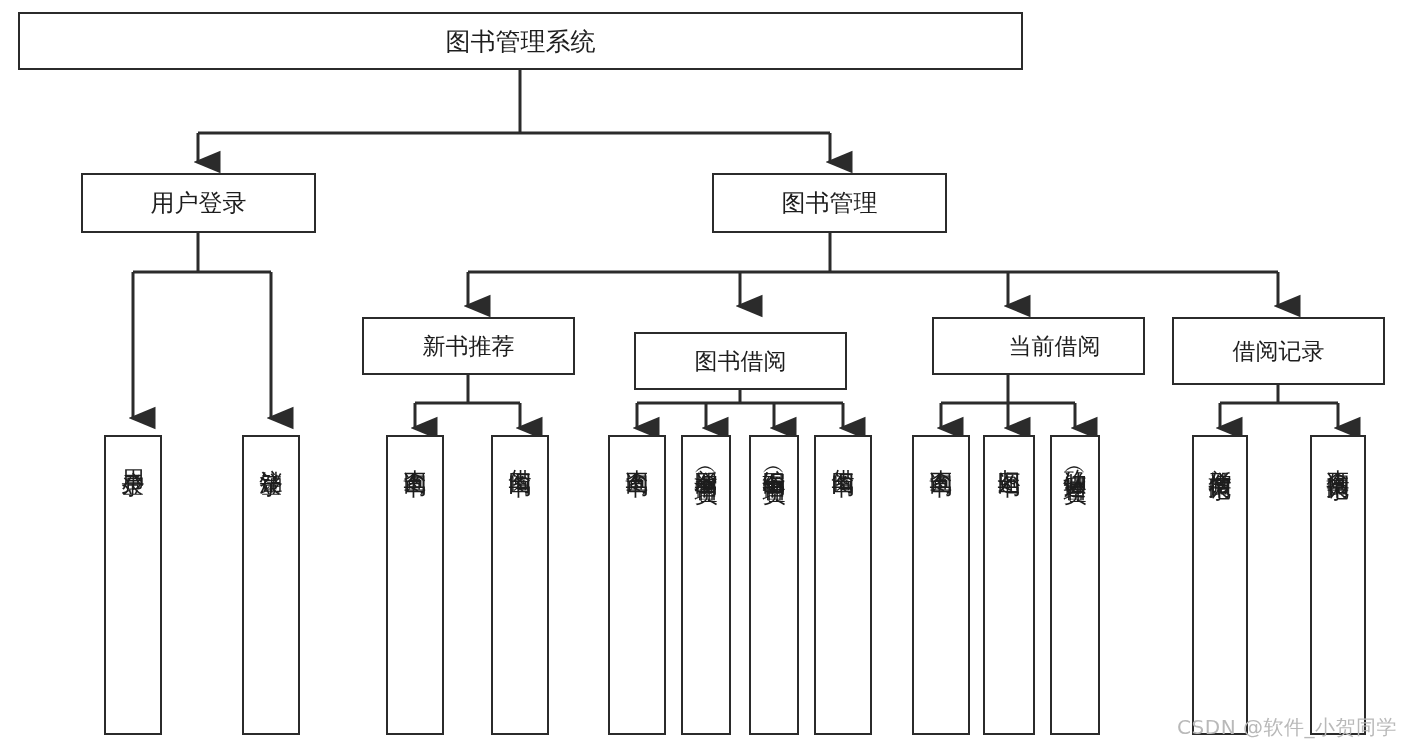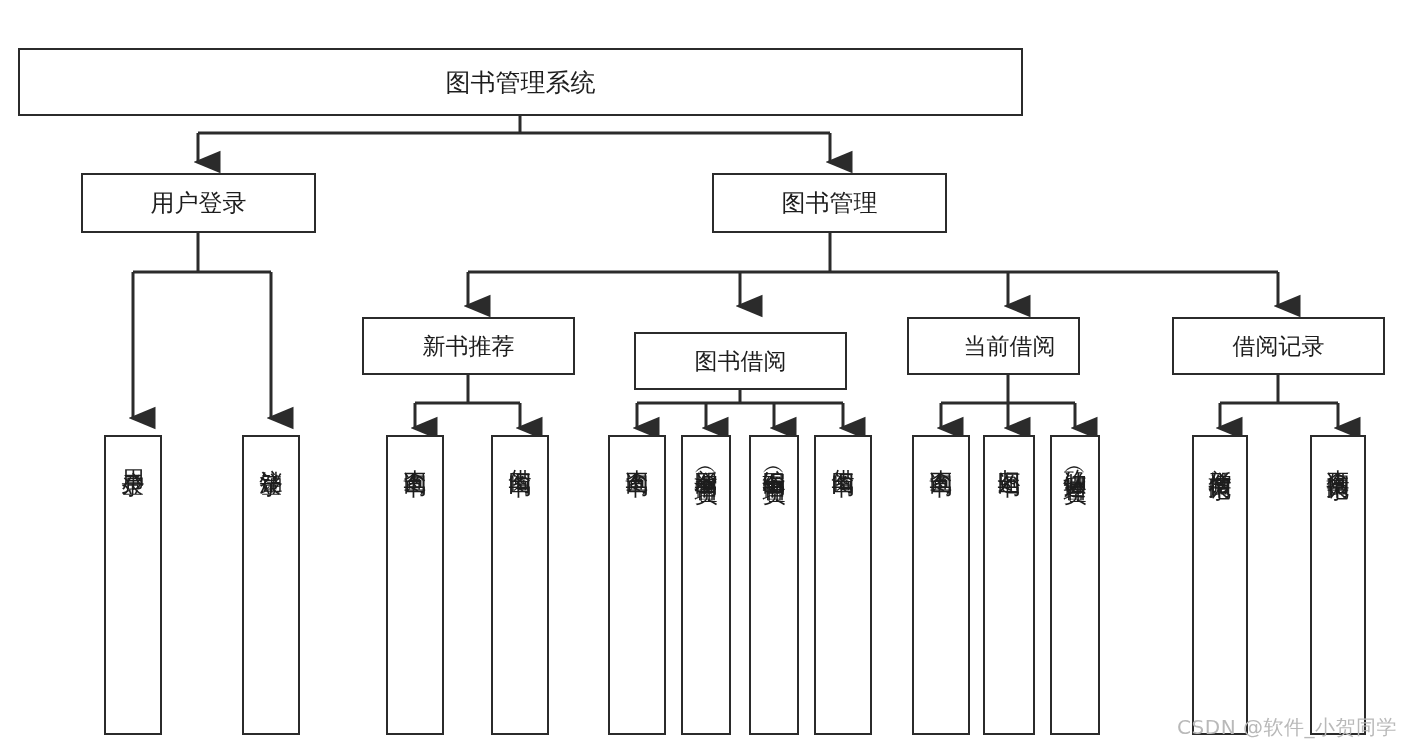--- a/index.html
+++ b/index.html
@@ -119,41 +119,41 @@
       <path d="M 1008 403 L 1008 428" marker-end="url(#arrow)"></path>
       <path d="M 1075 403 L 1075 428" marker-end="url(#arrow)"></path>
 
       <path d="M 1278 375 L 1278 403"></path>
       <path d="M 1220 403 L 1338 403"></path>
       <path d="M 1220 403 L 1220 428" marker-end="url(#arrow)"></path>
       <path d="M 1338 403 L 1338 428" marker-end="url(#arrow)"></path>
     </g>
   </svg>
 
-  <div class="node root" style="left:18px; top:12px; width:1005px; height:68px;margin-top:36px;">
+  <div class="node root" style="left:18px; top:12px; width:1005px; height:58px;">
     <span class="htext">图书管理系统</span>
   </div>
 
   <div class="node tier2" style="left:81px; top:173px; width:235px; height:60px;">
     <span class="htext">用户登录</span>
   </div>
   <div class="node tier2" style="left:712px; top:173px; width:235px; height:60px;">
     <span class="htext">图书管理</span>
   </div>
 
   <div class="node tier3" style="left:362px; top:317px; width:213px; height:58px;">
     <span class="htext">新书推荐</span>
   </div>
   <div class="node tier3" style="left:634px; top:317px; width:213px; height:58px;margin-top:15px;">
     <span class="htext">图书借阅</span>
   </div>
-  <div class="node tier3" style="left:907px; top:317px; width:173px; height:58px;padding-left:32px;">
+  <div class="node tier3" style="left:932px; top:317px; width:213px; height:58px;padding-left:32px;">
     <span class="htext">当前借阅</span>
   </div>
-  <div class="node tier3" style="left:1172px; top:317px; width:213px; height:58px;">
+  <div class="node tier3" style="left:1172px; top:317px; width:213px; height:68px;">
     <span class="htext">借阅记录</span>
   </div>
 
   <div class="node leaf" style="left:104px; top:435px; width:58px; height:300px;">
     <span class="vtext">用户登录</span>
   </div>
   <div class="node leaf" style="left:242px; top:435px; width:58px; height:300px;">
     <span class="vtext">注销登录</span>
   </div>
 

